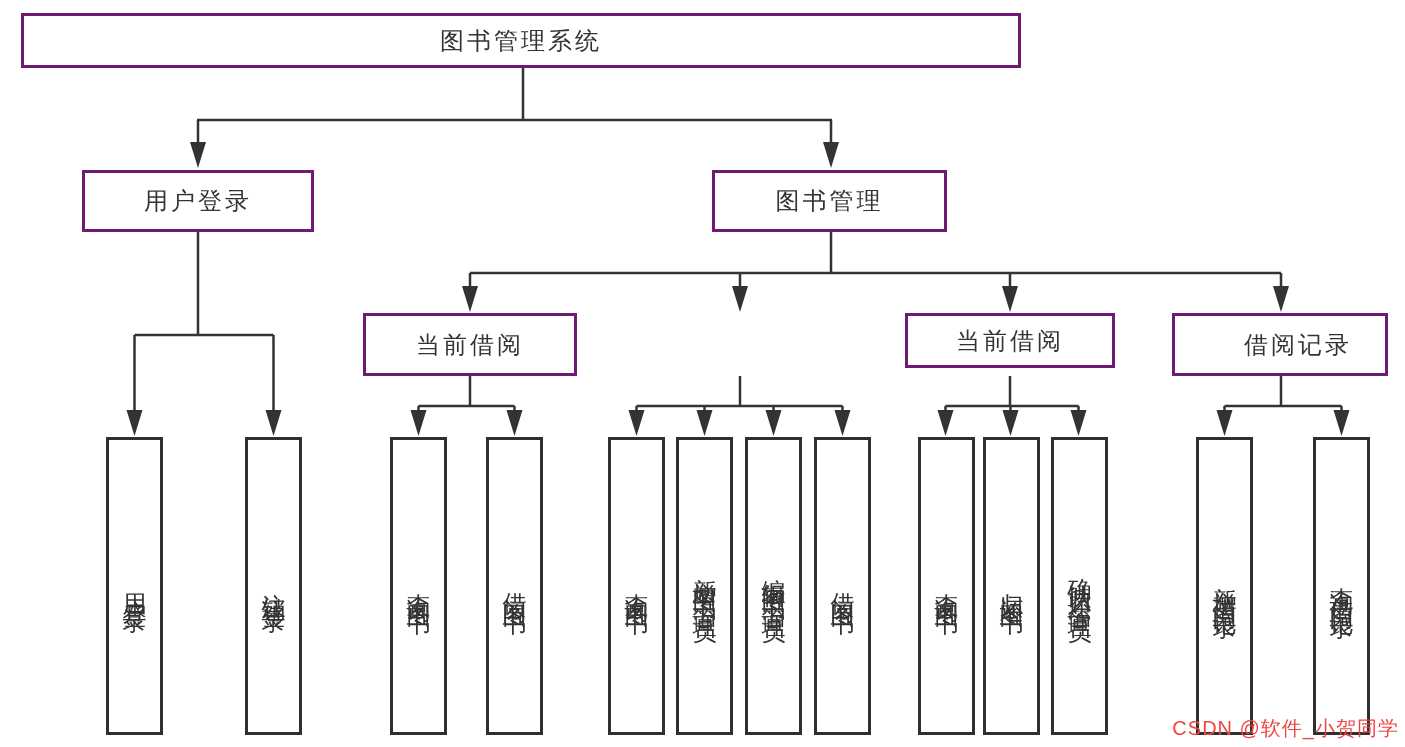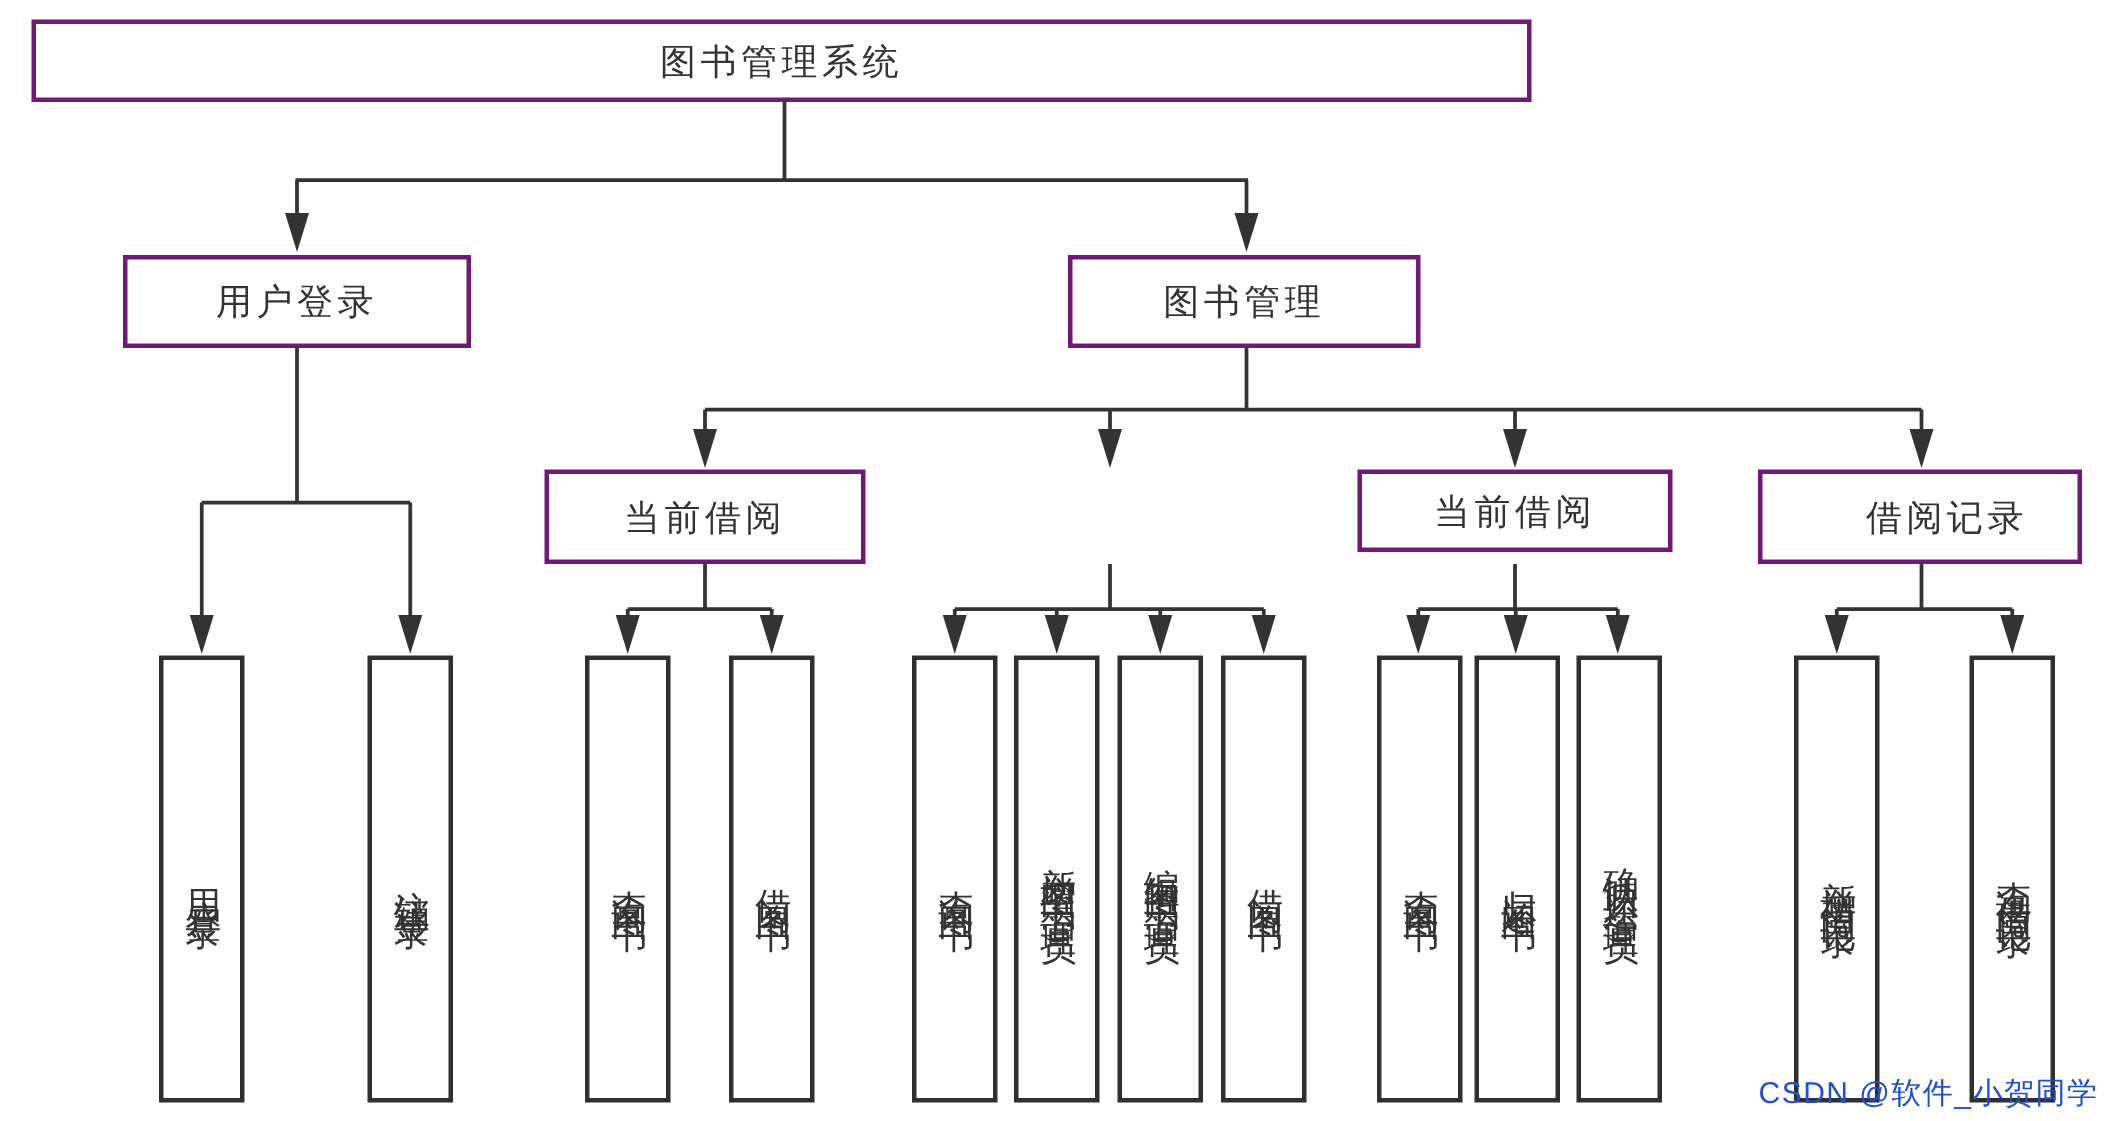--- a/index.html
+++ b/index.html
@@ -53,21 +53,21 @@
     writing-mode: vertical-rl;
     text-orientation: mixed;
     line-height: 1;
   }
   #watermark {
     position: absolute;
     right: 6px;
     bottom: 5px;
     font-size: 20px;
     letter-spacing: 1px;
-    color: #1d4ed8;
+    color: #ef4444;
     z-index: 10;
     white-space: nowrap;
   }
 </style>
 </head>
 <body>
 
 <div id="stage">
 
   <svg id="wires" viewBox="0 0 1405 747" xmlns="http://www.w3.org/2000/svg">

